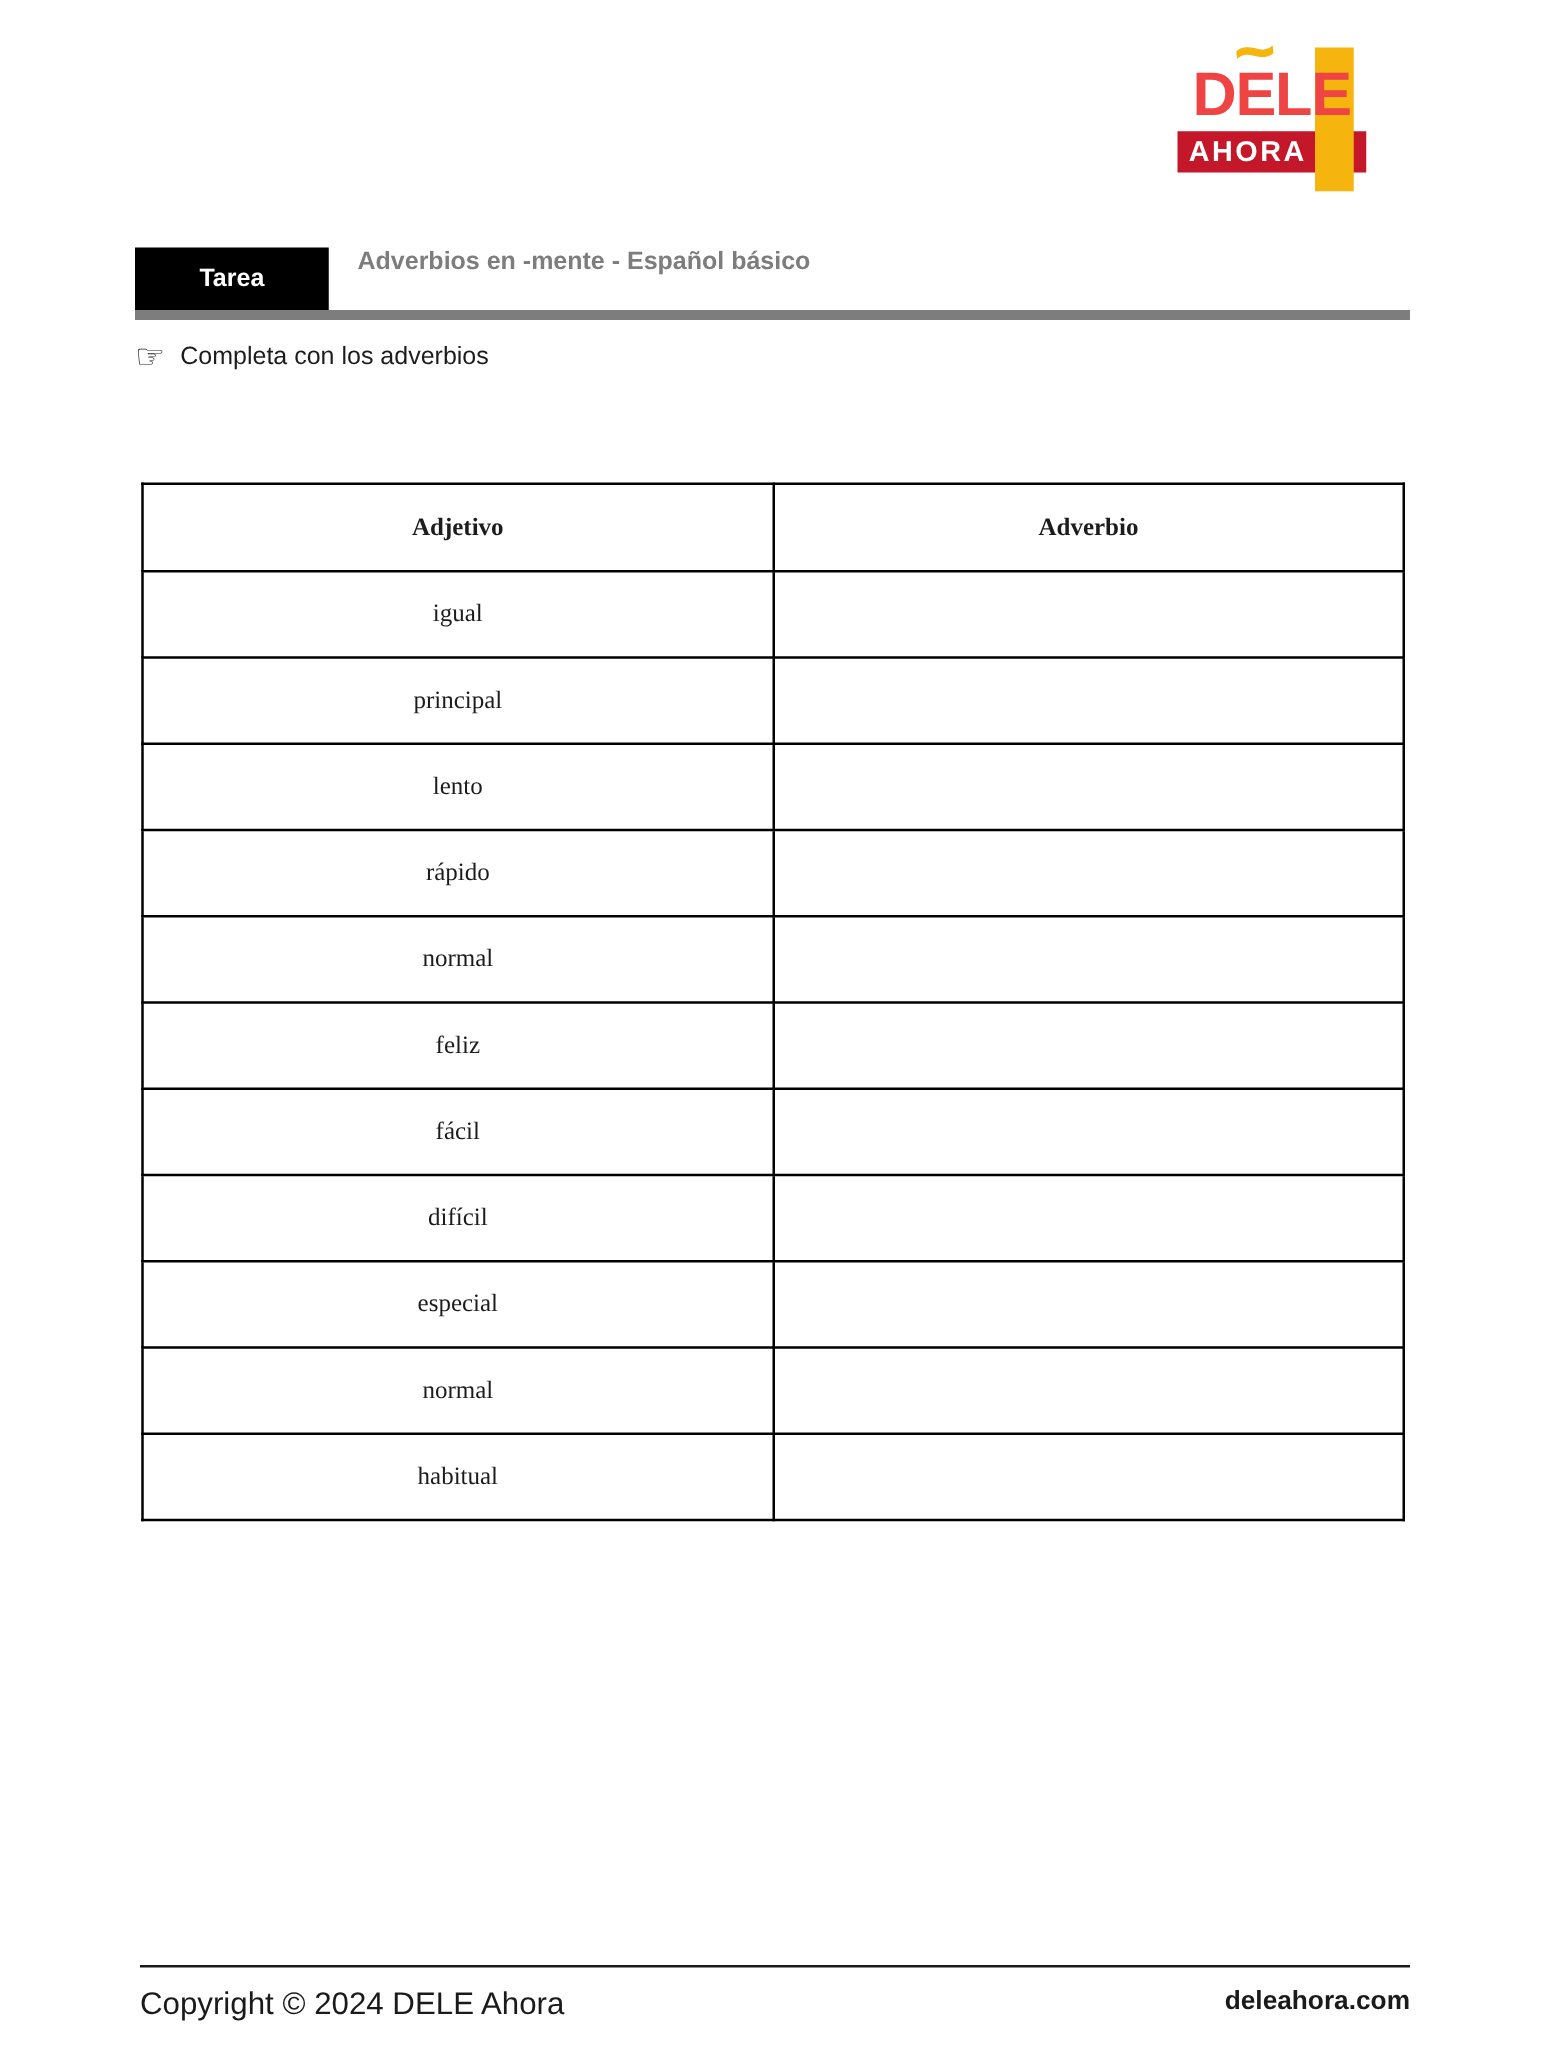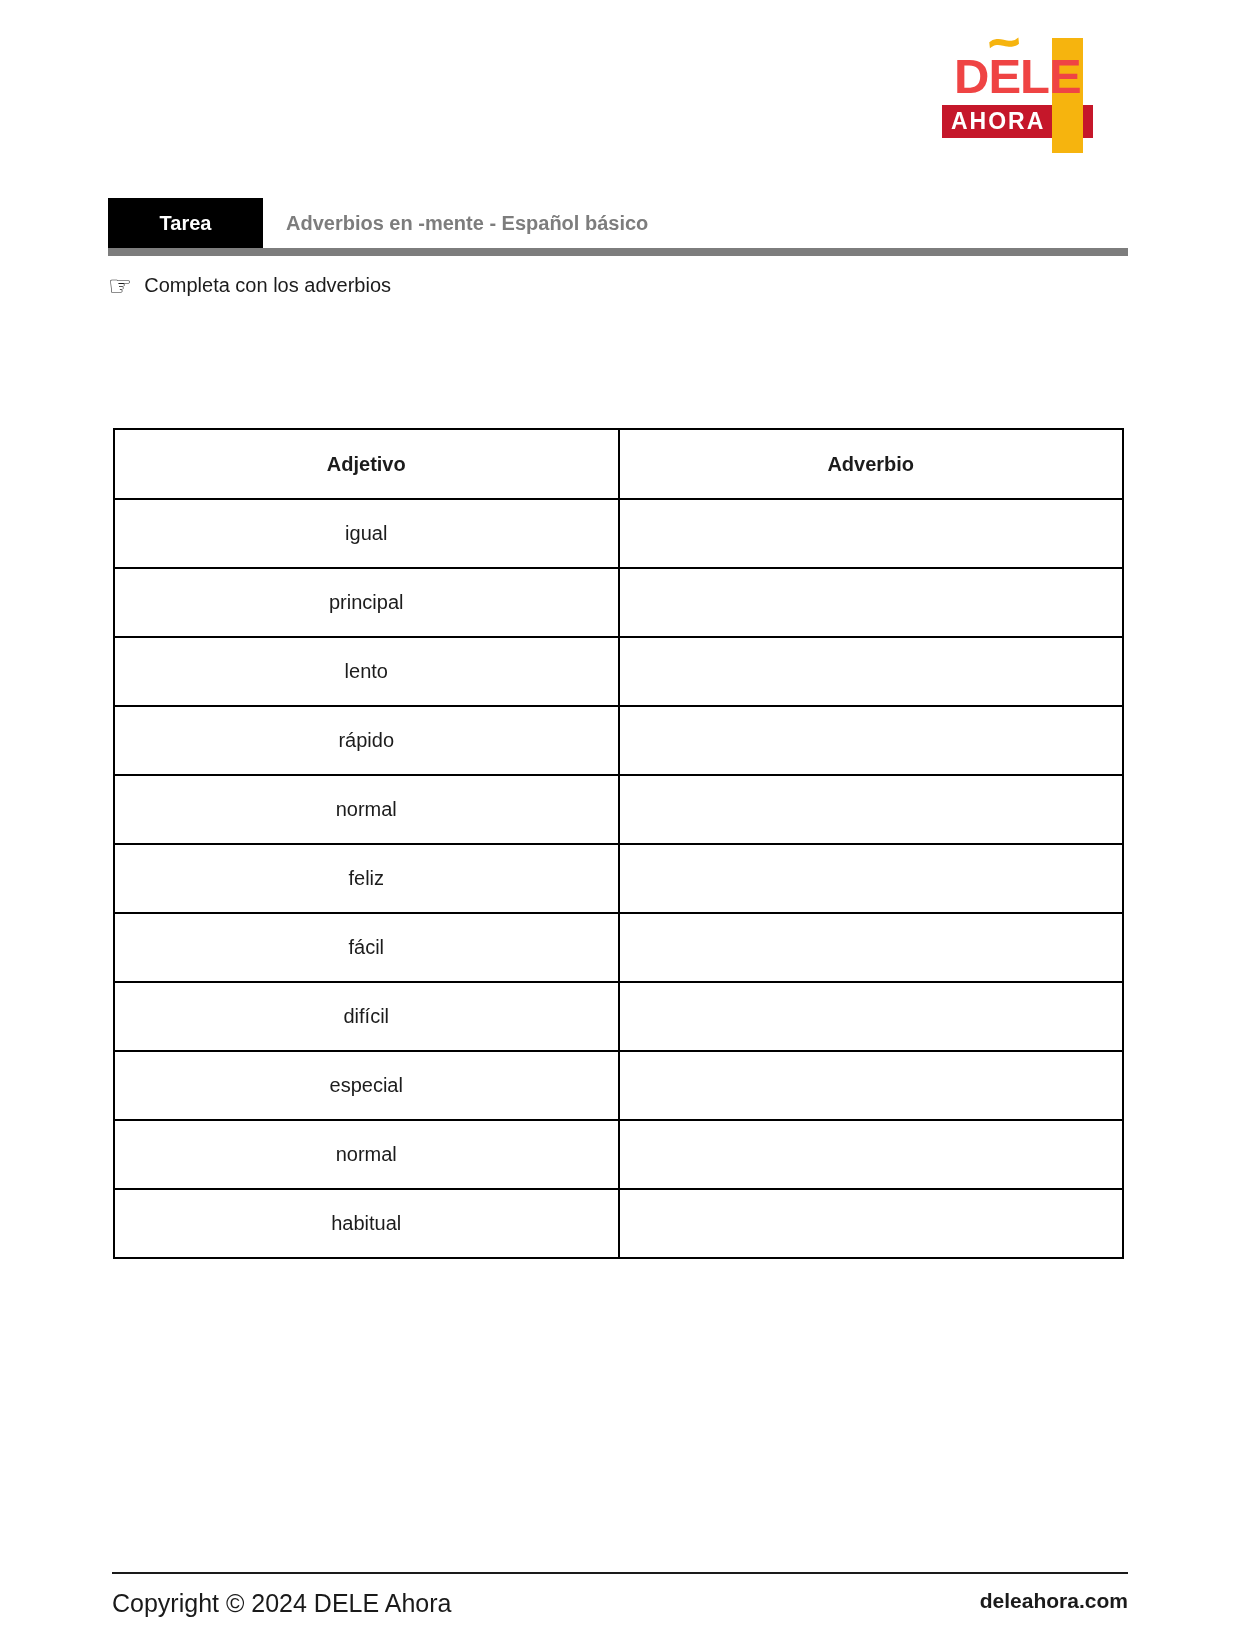--- a/index.html
+++ b/index.html
@@ -40,43 +40,43 @@
 
   
   .tab-box {
     position:absolute; left:108px; top:198px; width:155px; height:50px;
     background:#000000; color:#ffffff;
     font-size:20px; font-weight:bold;
     display:flex; align-items:center; justify-content:center;
   }
   .tab-title {
     position:absolute; left:286px; top:198px; height:50px;
-    display:flex; align-items:center;
+    display:flex; align-items:flex-start;
     color:#7D7D7D; font-size:20px; font-weight:bold;
   }
   .tab-underline {
     position:absolute; left:108px; top:248px; width:1020px; height:8px;
     background:#7D7D7D;
   }
 
   
   .instruction {
     position:absolute; left:108px; top:268px; height:34px;
     display:flex; align-items:center; gap:12px;
     font-size:20px; color:#1c1c1c;
   }
   .hand {
     font-family:"DejaVu Sans", sans-serif;
     font-size:27px; line-height:1; color:#1c1c1c;
   }
 
   
   .worksheet-table {
-    position:absolute; left:113px; top:428px; width:1011px;
-    border-collapse:collapse; table-layout:fixed;
+    position:absolute; left:113px; top:386px; width:1011px;
+    border-collapse:collapse; table-layout:fixed;font-family:Liberation Serif, serif;
   }
   .worksheet-table th, .worksheet-table td {
     border:2px solid #000000;
     text-align:center; vertical-align:middle;
     font-size:20px; color:#1c1c1c;
     width:50%;
   }
   .worksheet-table th { height:70px; font-weight:bold; }
   .worksheet-table td { height:69px; font-weight:normal; }
 

